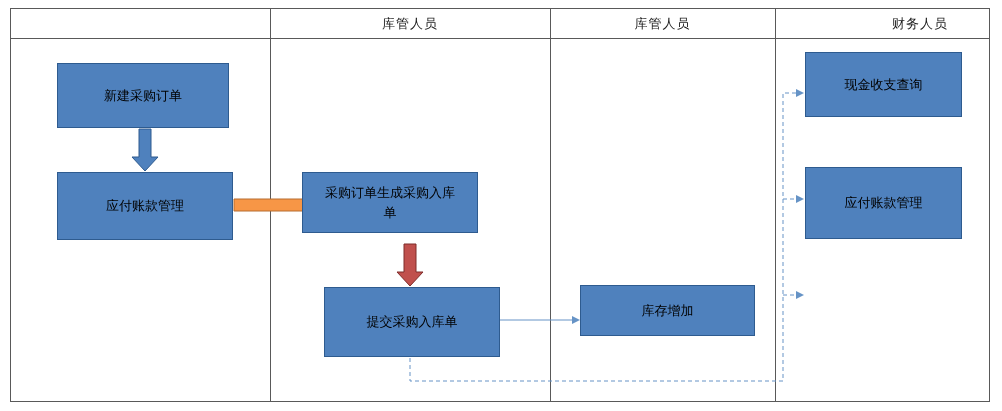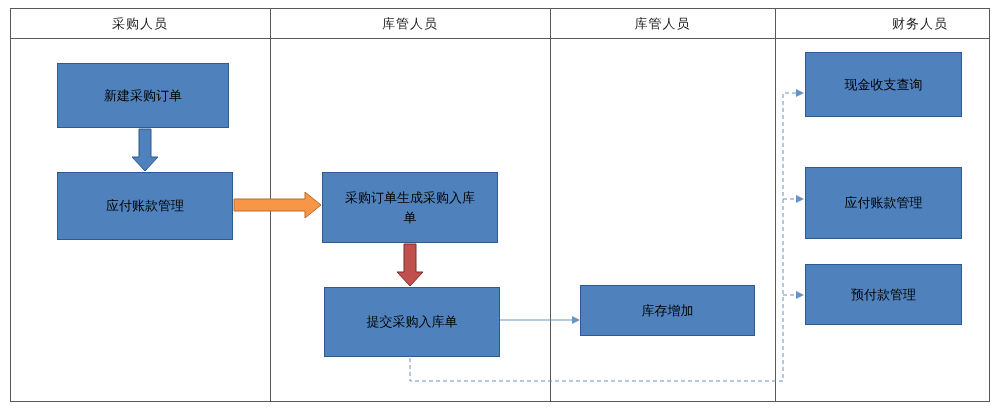--- a/index.html
+++ b/index.html
@@ -34,23 +34,20 @@
 <body>
 
 <div class="canvas">
 
   <div class="frame"></div>
   <div class="vline" style="left:270px"></div>
   <div class="vline" style="left:550px"></div>
   <div class="vline" style="left:775px"></div>
   <div class="header-sep"></div>
 
-  <div class="lane-header" style="left:10px;width:260px">
-    <span>采购人员</span>
-  </div>
   <div class="lane-header" style="left:270px;width:280px">
     <span>库管人员</span>
   </div>
   <div class="lane-header" style="left:550px;width:225px">
     <span>库管人员</span>
   </div>
   <div class="lane-header" style="left:812px;width:216px">
     <span>财务人员</span>
   </div>
 
@@ -69,32 +66,29 @@
     <line x1="783" y1="295" x2="796" y2="295" stroke-dasharray="4 3" stroke-width="1" stroke="#6693c6"></line>
     <polygon points="796,291 804,295 796,299" fill="#6693c6"></polygon>
   </svg>
 
   <div class="node" style="left:57px;top:63px;width:172px;height:65px">
     <span>新建采购订单</span>
   </div>
   <div class="node" style="left:57px;top:172px;width:176px;height:68px">
     <span>应付账款管理</span>
   </div>
-  <div class="node" style="left:322px;top:172px;width:176px;height:71px">
+  <div class="node" style="left:302px;top:172px;width:176px;height:61px">
     <span>采购订单生成采购入库单</span>
   </div>
   <div class="node" style="left:324px;top:287px;width:176px;height:70px">
     <span>提交采购入库单</span>
   </div>
   <div class="node" style="left:580px;top:285px;width:175px;height:51px">
     <span>库存增加</span>
   </div>
   <div class="node" style="left:805px;top:52px;width:157px;height:65px">
     <span>现金收支查询</span>
   </div>
   <div class="node" style="left:805px;top:167px;width:157px;height:72px">
     <span>应付账款管理</span>
   </div>
-  <div class="node" style="left:805px;top:264px;width:157px;height:61px">
-    <span>预付款管理</span>
-  </div>
 
 </div>
 
 </body></html>

